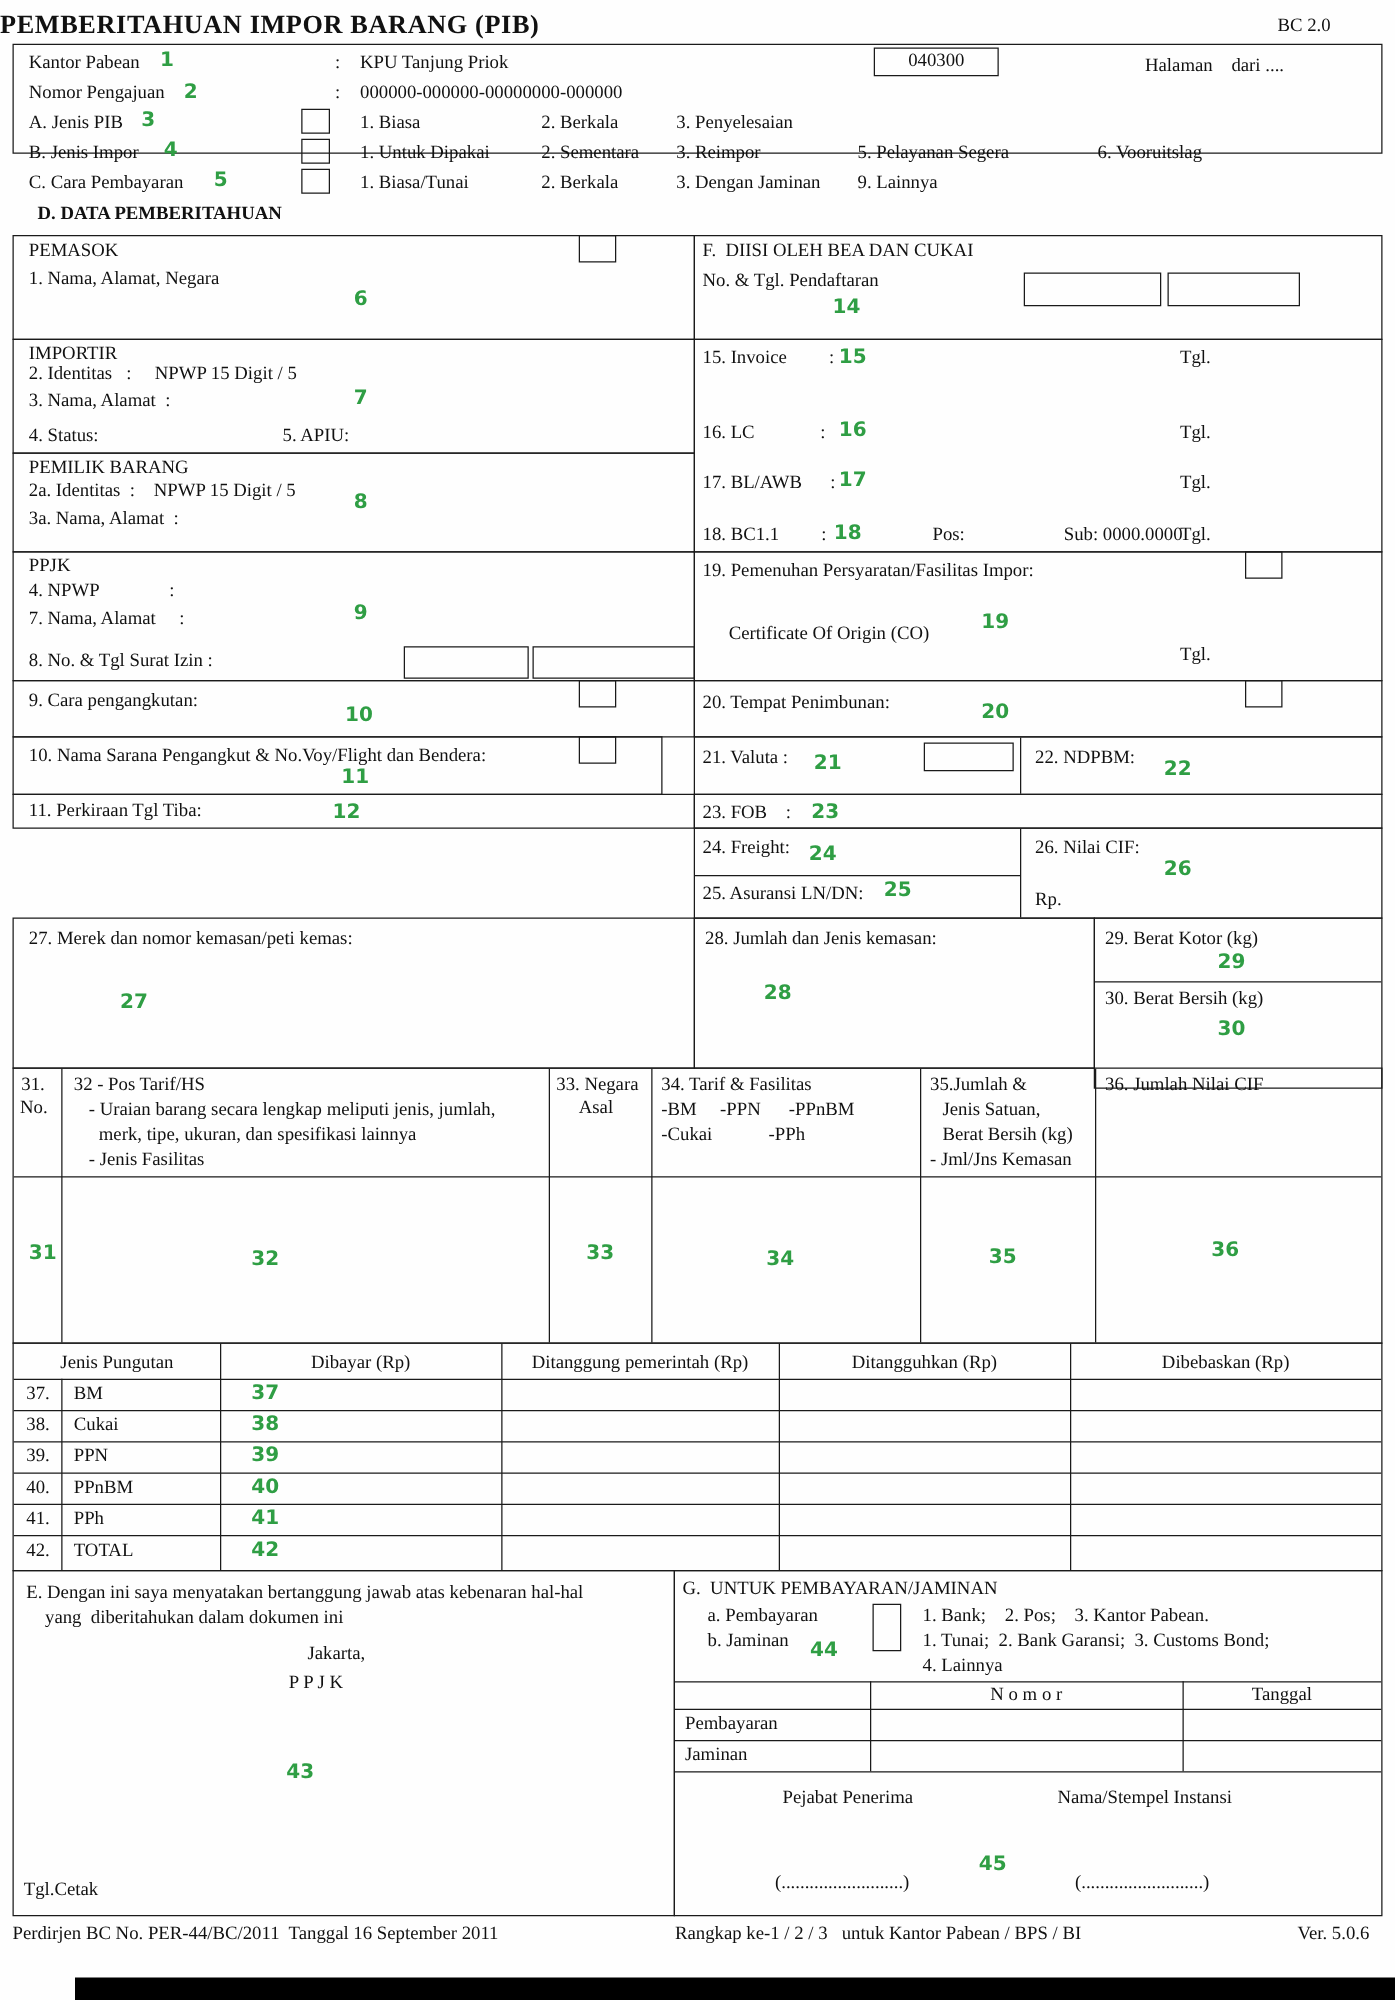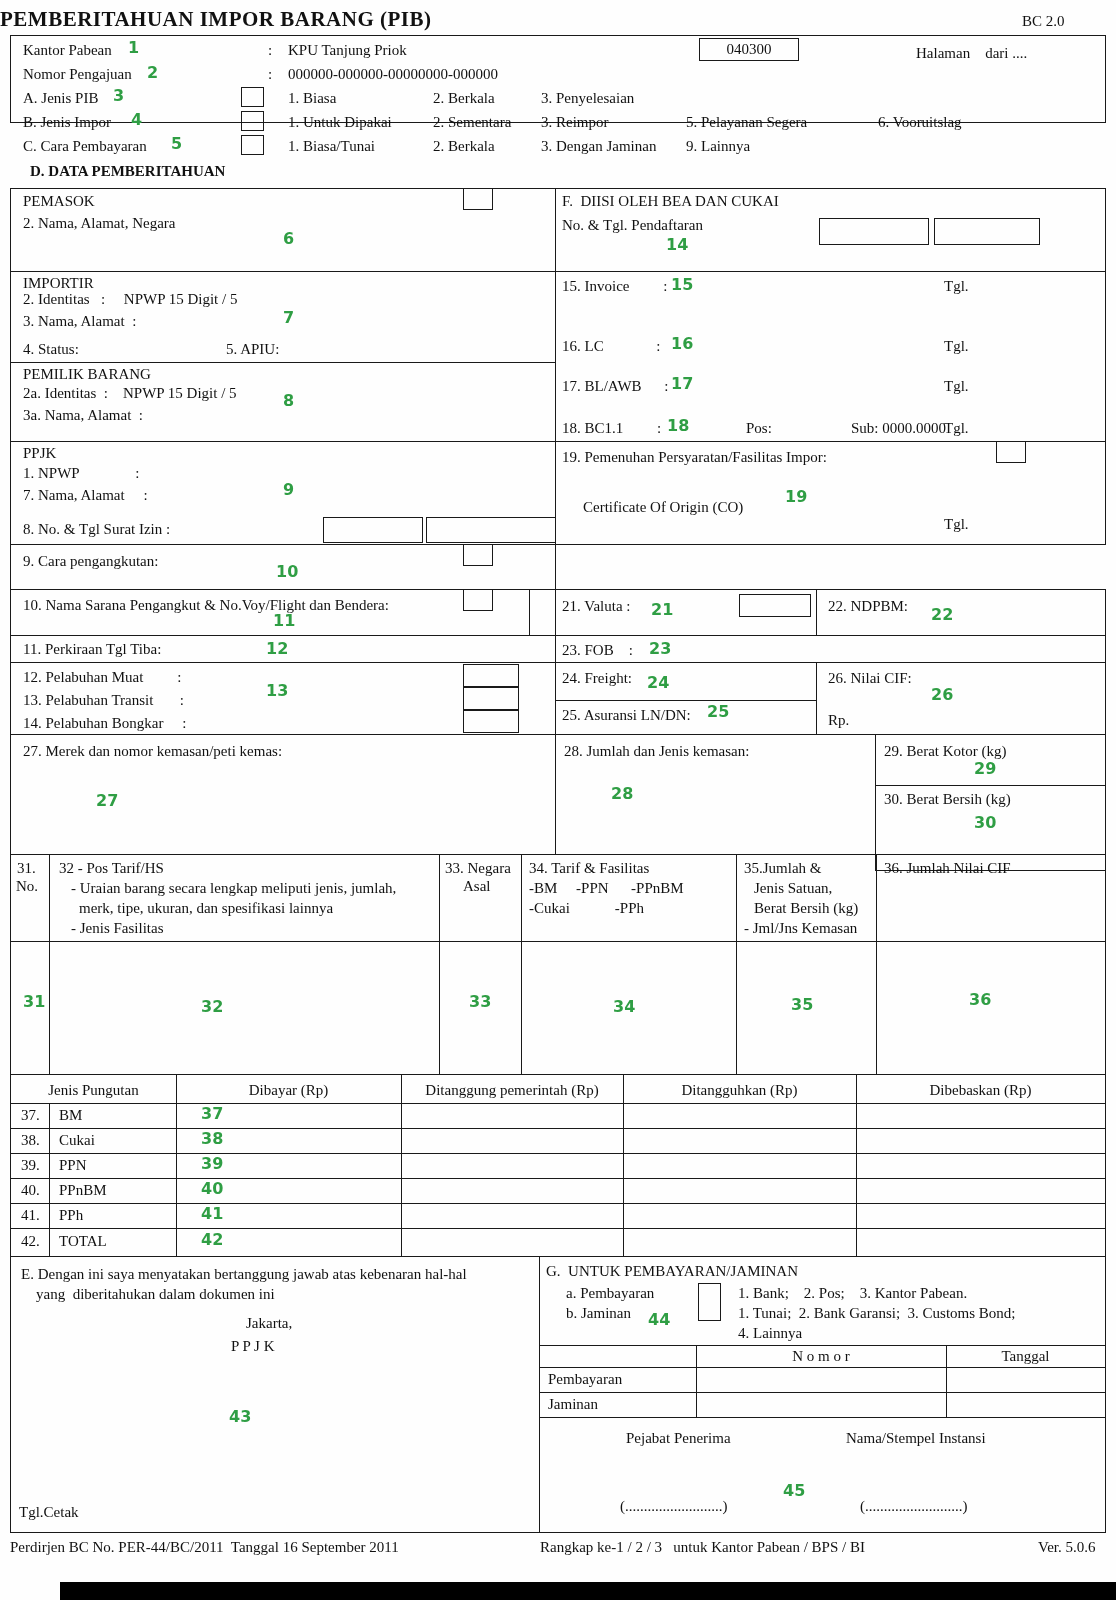--- a/index.html
+++ b/index.html
@@ -68,21 +68,21 @@
     <span class="t" style="left:422px;top:101px">2. Berkala</span>
     <span class="t" style="left:530px;top:101px">3. Dengan Jaminan</span>
     <span class="t" style="left:675px;top:101px">9. Lainnya</span>
   </div>
 
   <div class="t b" style="left:30px;top:162px">D. DATA PEMBERITAHUAN</div>
 
   <div class="box" style="left:10px;top:188px;width:546px;height:84px">
     <span class="t" style="left:12px;top:3px">PEMASOK</span>
     <div class="cb" style="left:452px;top:-1px;width:30px;height:22px"></div>
-    <span class="t" style="left:12px;top:25px">2. Nama, Alamat, Negara</span>
+    <span class="t" style="left:12px;top:25px">1. Nama, Alamat, Negara</span>
     <span class="ann" style="left:272px;top:40px">6</span>
   </div>
 
   <div class="box" style="left:10px;top:271px;width:546px;height:92px">
     <span class="t" style="left:12px;top:2px">IMPORTIR</span>
     <span class="t" style="left:12px;top:18px">2. Identitas   :     NPWP 15 Digit / 5</span>
     <span class="t" style="left:12px;top:40px">3. Nama, Alamat  :</span>
     <span class="ann" style="left:272px;top:36px">7</span>
     <span class="t" style="left:12px;top:68px">4. Status:</span>
     <span class="t" style="left:215px;top:68px">5. APIU:</span>
@@ -90,21 +90,21 @@
 
   <div class="box" style="left:10px;top:362px;width:546px;height:80px">
     <span class="t" style="left:12px;top:2px">PEMILIK BARANG</span>
     <span class="t" style="left:12px;top:21px">2a. Identitas  :    NPWP 15 Digit / 5</span>
     <span class="ann" style="left:272px;top:28px">8</span>
     <span class="t" style="left:12px;top:43px">3a. Nama, Alamat  :</span>
   </div>
 
   <div class="box" style="left:10px;top:441px;width:546px;height:104px">
     <span class="t" style="left:12px;top:2px">PPJK</span>
-    <span class="t" style="left:12px;top:22px">1. NPWP               :</span>
+    <span class="t" style="left:12px;top:22px">4. NPWP               :</span>
     <span class="t" style="left:12px;top:44px">7. Nama, Alamat     :</span>
     <span class="ann" style="left:272px;top:38px">9</span>
     <span class="t" style="left:12px;top:78px">8. No. &amp; Tgl Surat Izin :</span>
     <div class="cb" style="left:312px;top:75px;width:100px;height:26px"></div>
     <div class="cb" style="left:415px;top:75px;width:130px;height:26px"></div>
   </div>
 
   <div class="box" style="left:10px;top:544px;width:546px;height:46px">
     <span class="t" style="left:12px;top:7px">9. Cara pengangkutan:</span>
     <span class="ann" style="left:265px;top:17px">10</span>
@@ -115,29 +115,20 @@
     <span class="t" style="left:12px;top:6px">10. Nama Sarana Pengangkut &amp; No.Voy/Flight dan Bendera:</span>
     <span class="ann" style="left:262px;top:21px">11</span>
     <div class="cb" style="left:452px;top:-1px;width:30px;height:22px"></div>
   </div>
 
   <div class="box" style="left:10px;top:635px;width:546px;height:28px">
     <span class="t" style="left:12px;top:4px">11. Perkiraan Tgl Tiba:</span>
     <span class="ann" style="left:255px;top:3px">12</span>
   </div>
 
-  <div class="box" style="left:10px;top:662px;width:546px;height:73px">
-    <span class="t" style="left:12px;top:5px">12. Pelabuhan Muat         :</span>
-    <span class="t" style="left:12px;top:28px">13. Pelabuhan Transit       :</span>
-    <span class="ann" style="left:255px;top:18px">13</span>
-    <span class="t" style="left:12px;top:51px">14. Pelabuhan Bongkar     :</span>
-    <div class="cb" style="left:452px;top:1px;width:56px;height:23px"></div>
-    <div class="cb" style="left:452px;top:24px;width:56px;height:23px"></div>
-    <div class="cb" style="left:452px;top:47px;width:56px;height:23px"></div>
-  </div>
 
   <div class="box" style="left:555px;top:188px;width:551px;height:84px">
     <span class="t" style="left:6px;top:3px">F.  DIISI OLEH BEA DAN CUKAI</span>
     <span class="t" style="left:6px;top:27px">No. &amp; Tgl. Pendaftaran</span>
     <span class="ann" style="left:110px;top:46px">14</span>
     <div class="cb" style="left:263px;top:29px;width:110px;height:27px"></div>
     <div class="cb" style="left:378px;top:29px;width:106px;height:27px"></div>
   </div>
 
   <div class="box" style="left:555px;top:271px;width:551px;height:171px">
@@ -161,20 +152,25 @@
   </div>
 
   <div class="box" style="left:555px;top:441px;width:551px;height:104px">
     <span class="t" style="left:6px;top:6px">19. Pemenuhan Persyaratan/Fasilitas Impor:</span>
     <div class="cb" style="left:440px;top:-1px;width:30px;height:22px"></div>
     <span class="t" style="left:27px;top:56px">Certificate Of Origin (CO)</span>
     <span class="ann" style="left:229px;top:45px">19</span>
     <span class="t" style="left:388px;top:73px">Tgl.</span>
   </div>
 
+  <div class="box" style="left:555px;top:544px;width:551px;height:46px">
+    <span class="t" style="left:6px;top:8px">20. Tempat Penimbunan:</span>
+    <span class="ann" style="left:229px;top:14px">20</span>
+    <div class="cb" style="left:440px;top:-1px;width:30px;height:22px"></div>
+  </div>
 
   <div class="box" style="left:555px;top:589px;width:551px;height:47px">
     <div class="vl" style="left:260px;top:0;height:45px"></div>
     <span class="t" style="left:6px;top:7px">21. Valuta :</span>
     <span class="ann" style="left:95px;top:10px">21</span>
     <div class="cb" style="left:183px;top:4px;width:72px;height:23px"></div>
     <span class="t" style="left:272px;top:7px">22. NDPBM:</span>
     <span class="ann" style="left:375px;top:15px">22</span>
   </div>
 

